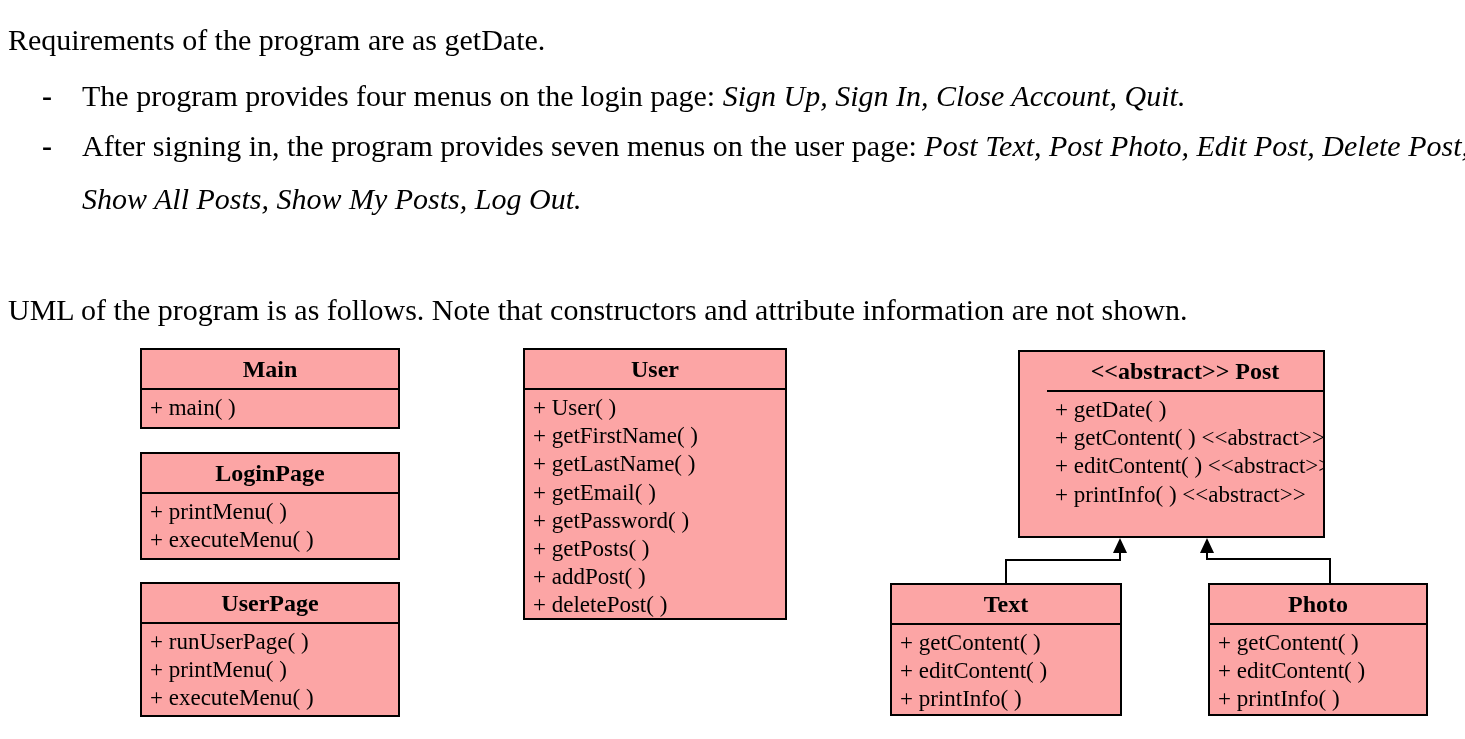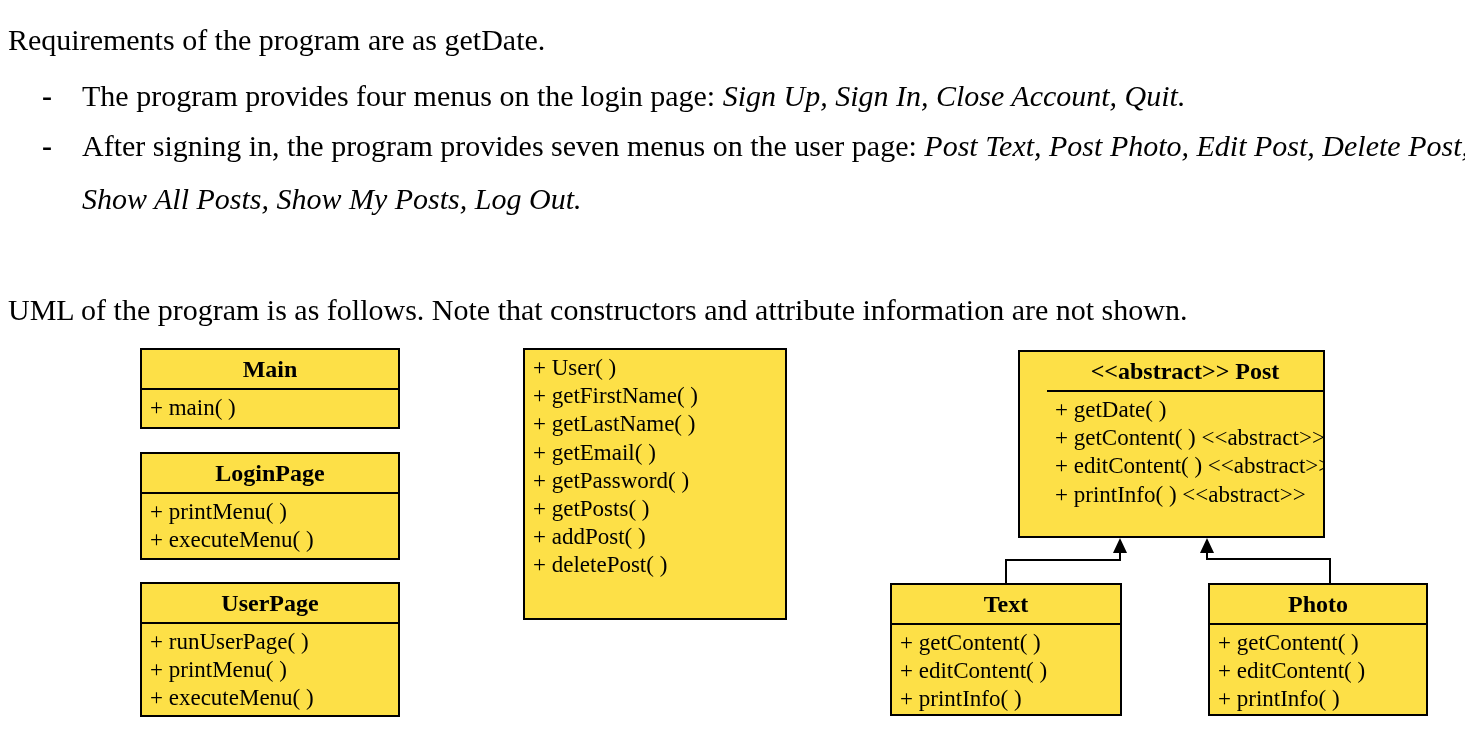--- a/index.html
+++ b/index.html
@@ -11,21 +11,21 @@
   #intro{top:25px;}
   #caption{top:295px;}
   .line{position:absolute;left:82px;font-size:30px;line-height:1;white-space:pre;}
   .b1l1{top:81px;}
   .b2l1{top:131px;}
   .b2l2{top:184px;}
   .dash{position:absolute;left:-40px;font-weight:700;}
   .it{font-style:italic;}
 
   
-  .cls{position:absolute;border:2px solid #000;background:#fde047;box-sizing:border-box;overflow:hidden;}
+  .cls{position:absolute;border:2px solid #000;background:#fca5a5;box-sizing:border-box;overflow:hidden;}
   .cls-h{height:38px;line-height:38px;border-bottom:2px solid #000;text-align:center;
          font-weight:700;font-size:24px;white-space:pre;}
   .cls-b{padding:4px 2px 0 8px;font-size:23px;}
   .m{line-height:28.2px;white-space:pre;}
 
   #class-main      {left:140px; top:348px; width:260px; height:81px;}
   #class-login-page{left:140px; top:452px; width:260px; height:108px;}
   #class-user-page {left:140px; top:582px; width:260px; height:135px;}
   #class-user      {left:523px; top:348px; width:264px; height:272px;}
   #class-post      {left:1018px;top:350px; width:307px; height:188px;padding-left:27px;}
@@ -65,20 +65,21 @@
       </div>
     <div class="cls" id="class-user-page">
         <div class="cls-h">UserPage</div>
         <div class="cls-b">
           <div class="m">+ runUserPage( )</div>
           <div class="m">+ printMenu( )</div>
           <div class="m">+ executeMenu( )</div>
         </div>
       </div>
     <div class="cls" id="class-user">
+        <div class="cls-h">User</div>
         <div class="cls-b">
           <div class="m">+ User( )</div>
           <div class="m">+ getFirstName( )</div>
           <div class="m">+ getLastName( )</div>
           <div class="m">+ getEmail( )</div>
           <div class="m">+ getPassword( )</div>
           <div class="m">+ getPosts( )</div>
           <div class="m">+ addPost( )</div>
           <div class="m">+ deletePost( )</div>
         </div>

